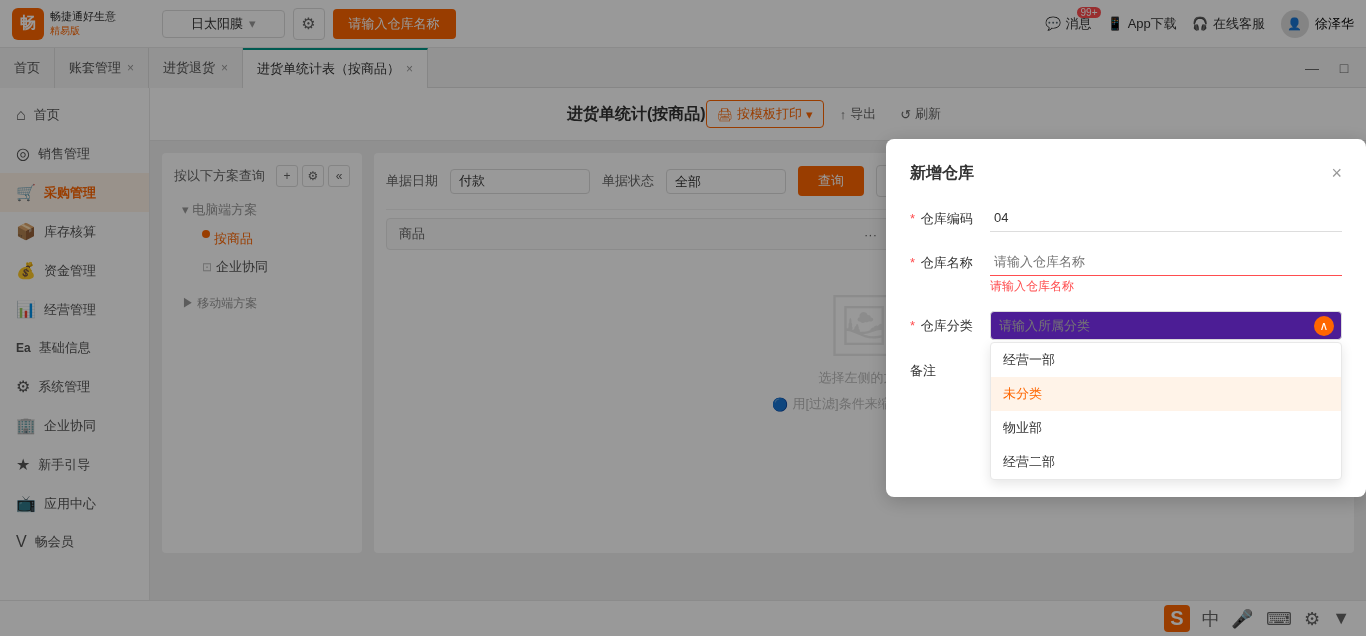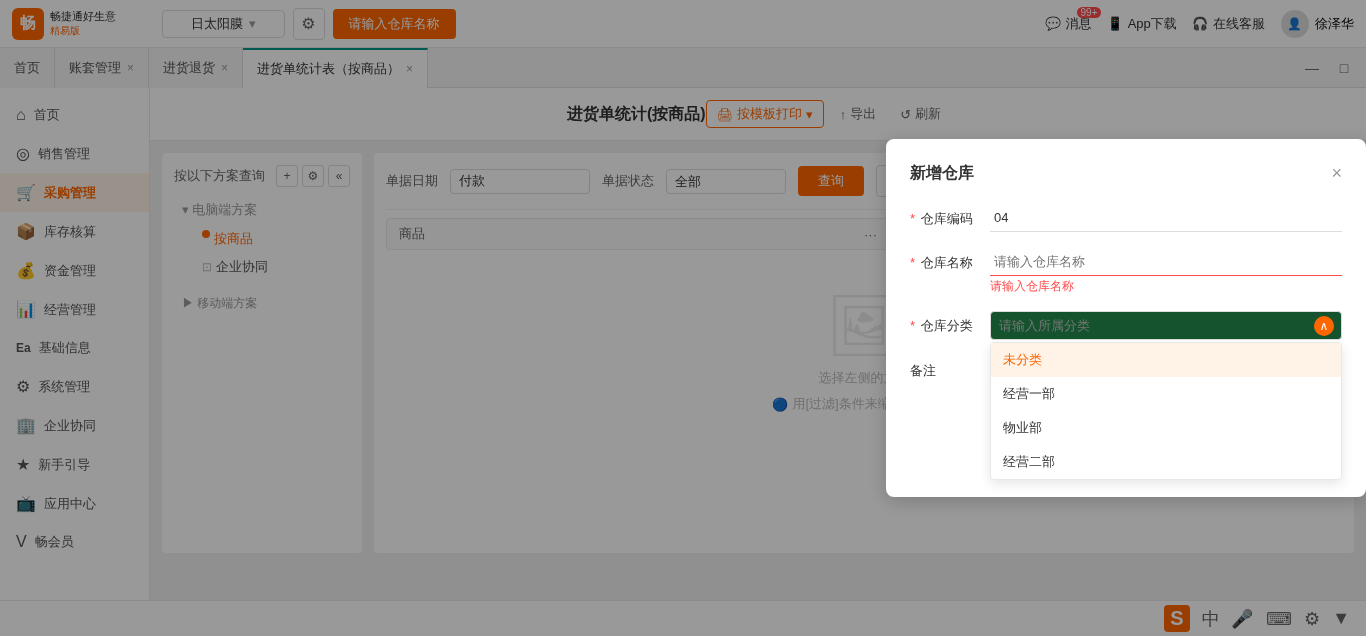--- a/index.html
+++ b/index.html
@@ -318,21 +318,21 @@
       width: 100%;
     }
     .category-input {
       width: 100%;
       border: 1px solid #ddd;
       border-radius: 4px;
       padding: 6px 32px 6px 8px;
       font-size: 13px;
       color: #999;
       outline: none;
-      background: #14532d;
+      background: #4c1d95;
     }
     .category-arrow {
       position: absolute;
       right: 8px; top: 50%;
       transform: translateY(-50%);
       background: #ff6600;
       color: #fff;
       border-radius: 50%;
       width: 20px; height: 20px;
       display: flex; align-items: center; justify-content: center;
@@ -636,22 +636,22 @@
     <div class="form-row">
       <div class="form-label">
         <span class="required">*</span>
         <span>仓库分类</span>
       </div>
       <div class="form-field">
         <div class="category-field">
           <input class="category-input" placeholder="请输入所属分类" style="">
           <div class="category-arrow">∧</div>
           <div class="dropdown-list">
+            <div class="dropdown-item">经营一部</div>
             <div class="dropdown-item selected">未分类</div>
-            <div class="dropdown-item">经营一部</div>
             <div class="dropdown-item">物业部</div>
             <div class="dropdown-item">经营二部</div>
           </div>
         </div>
       </div>
     </div>
 
     <div class="form-row">
       <div class="form-label">备注</div>
       <div class="form-field">

